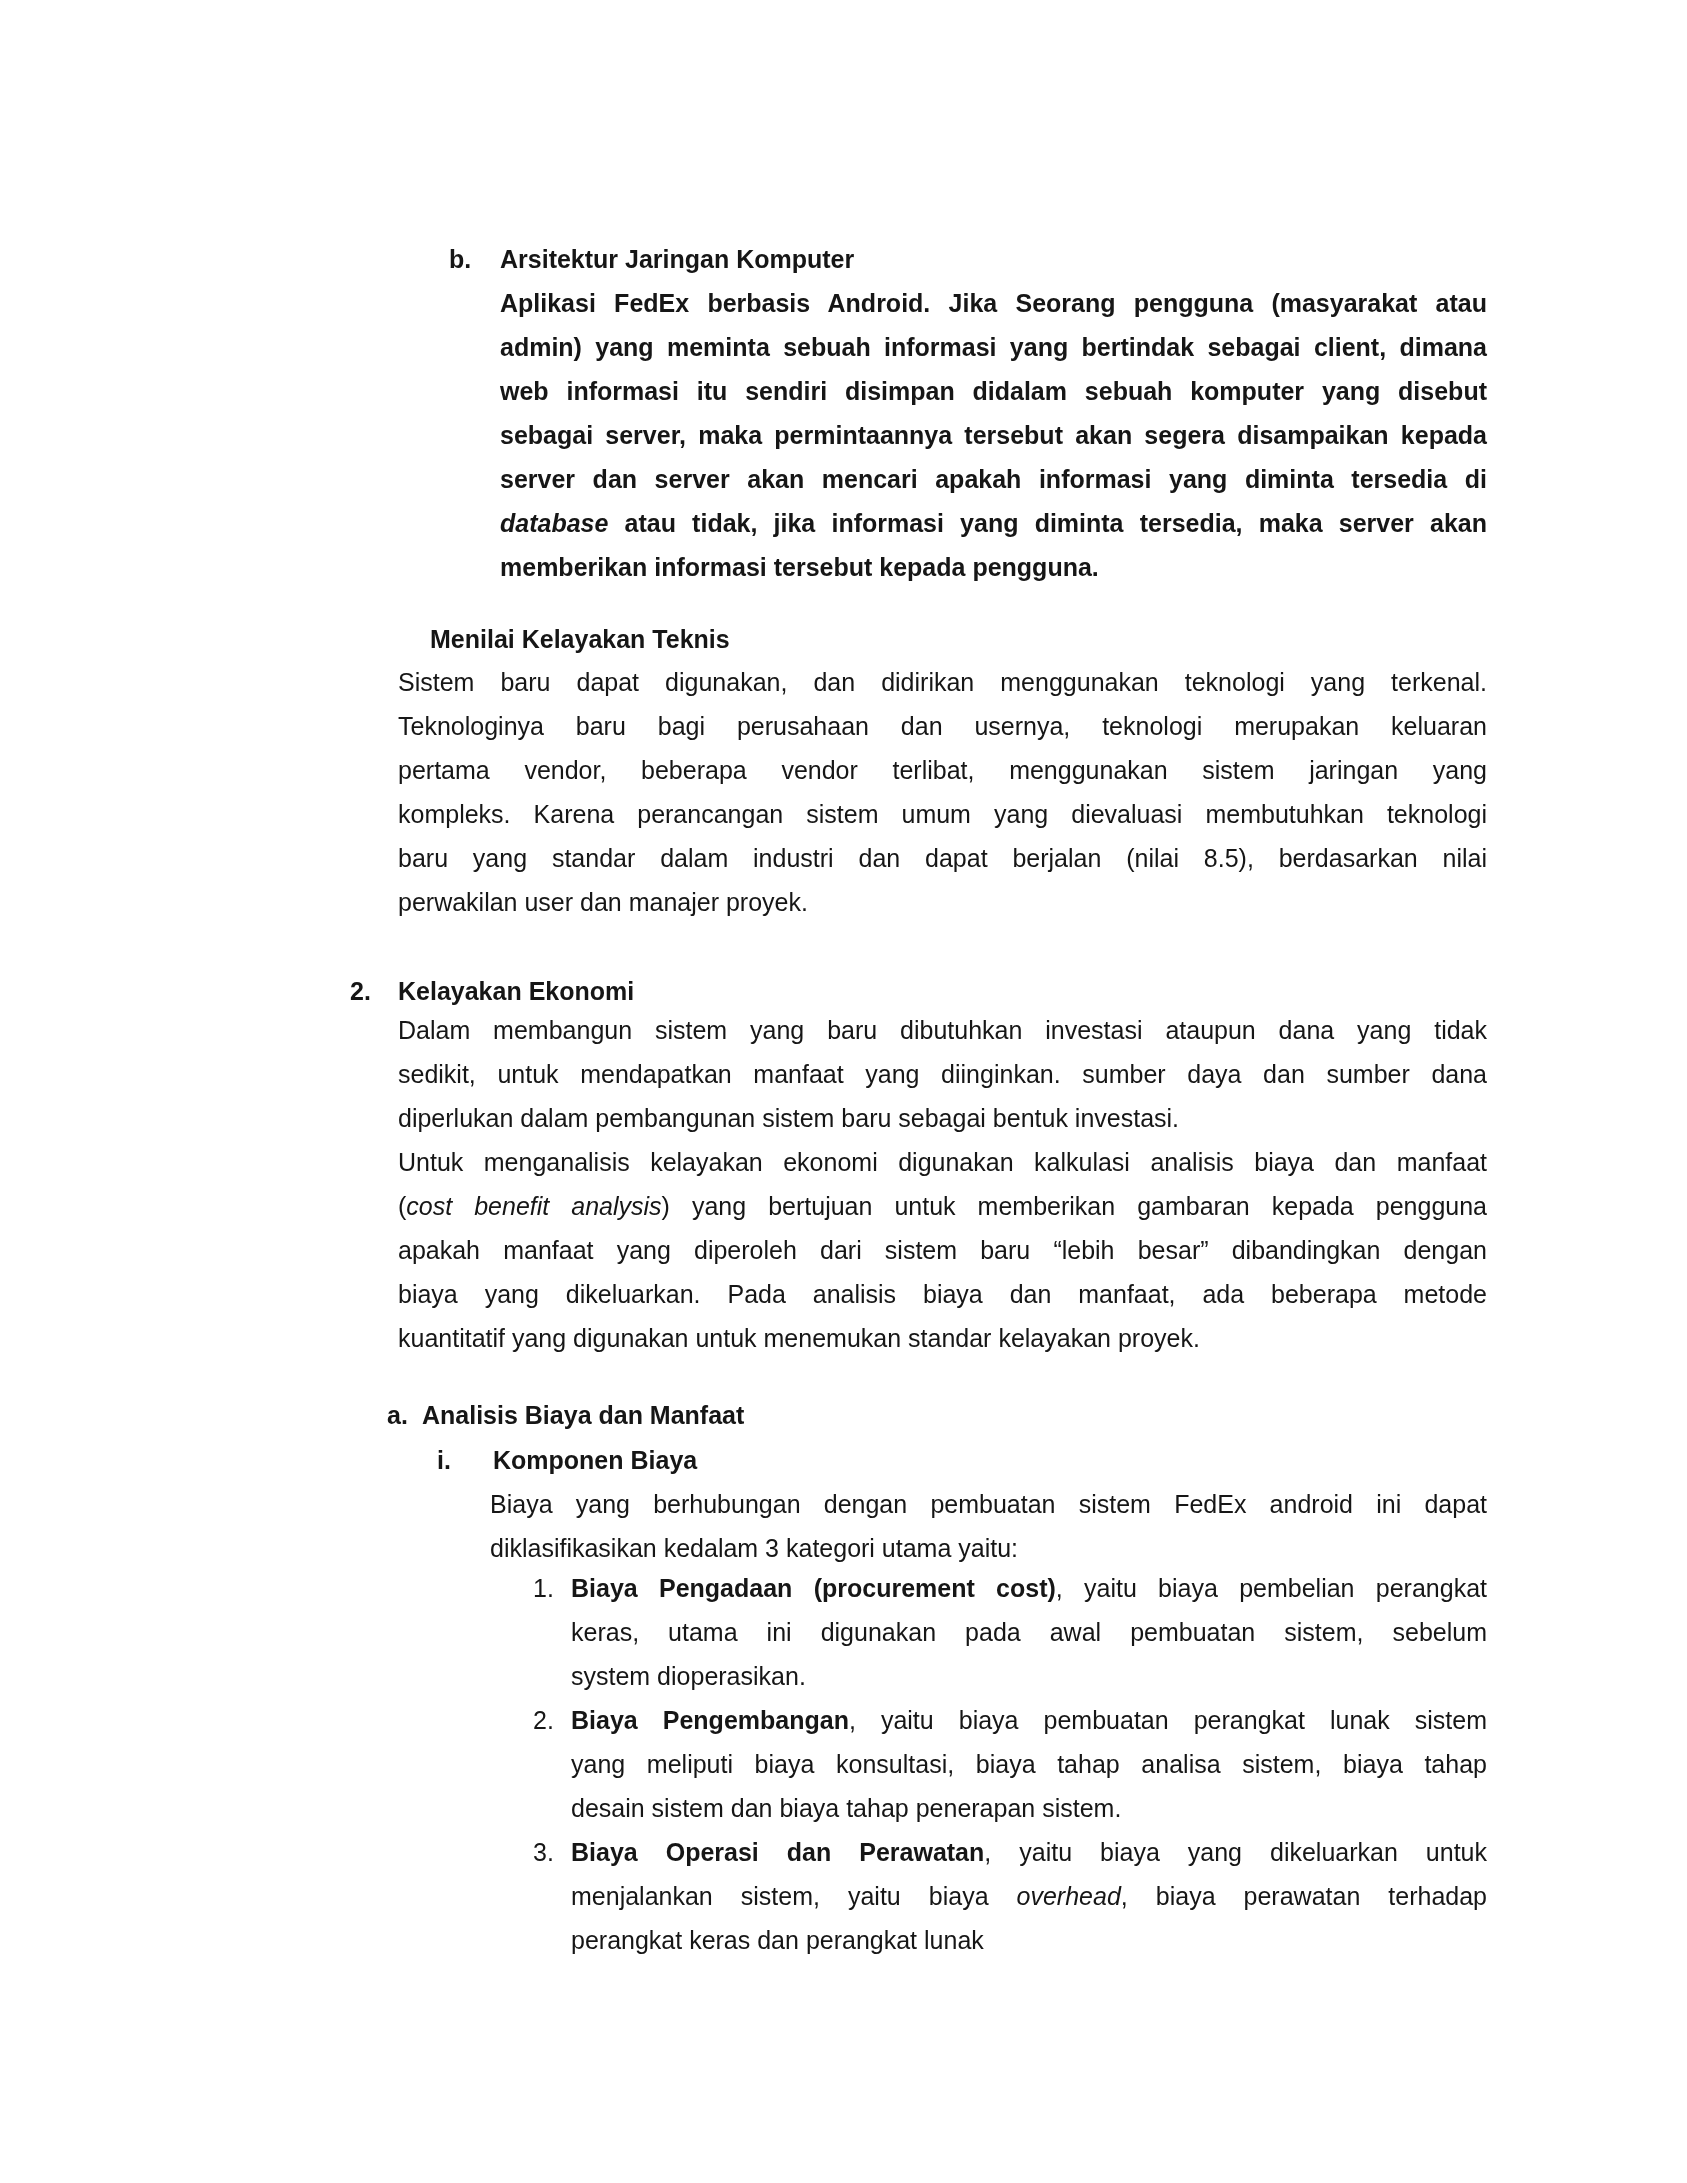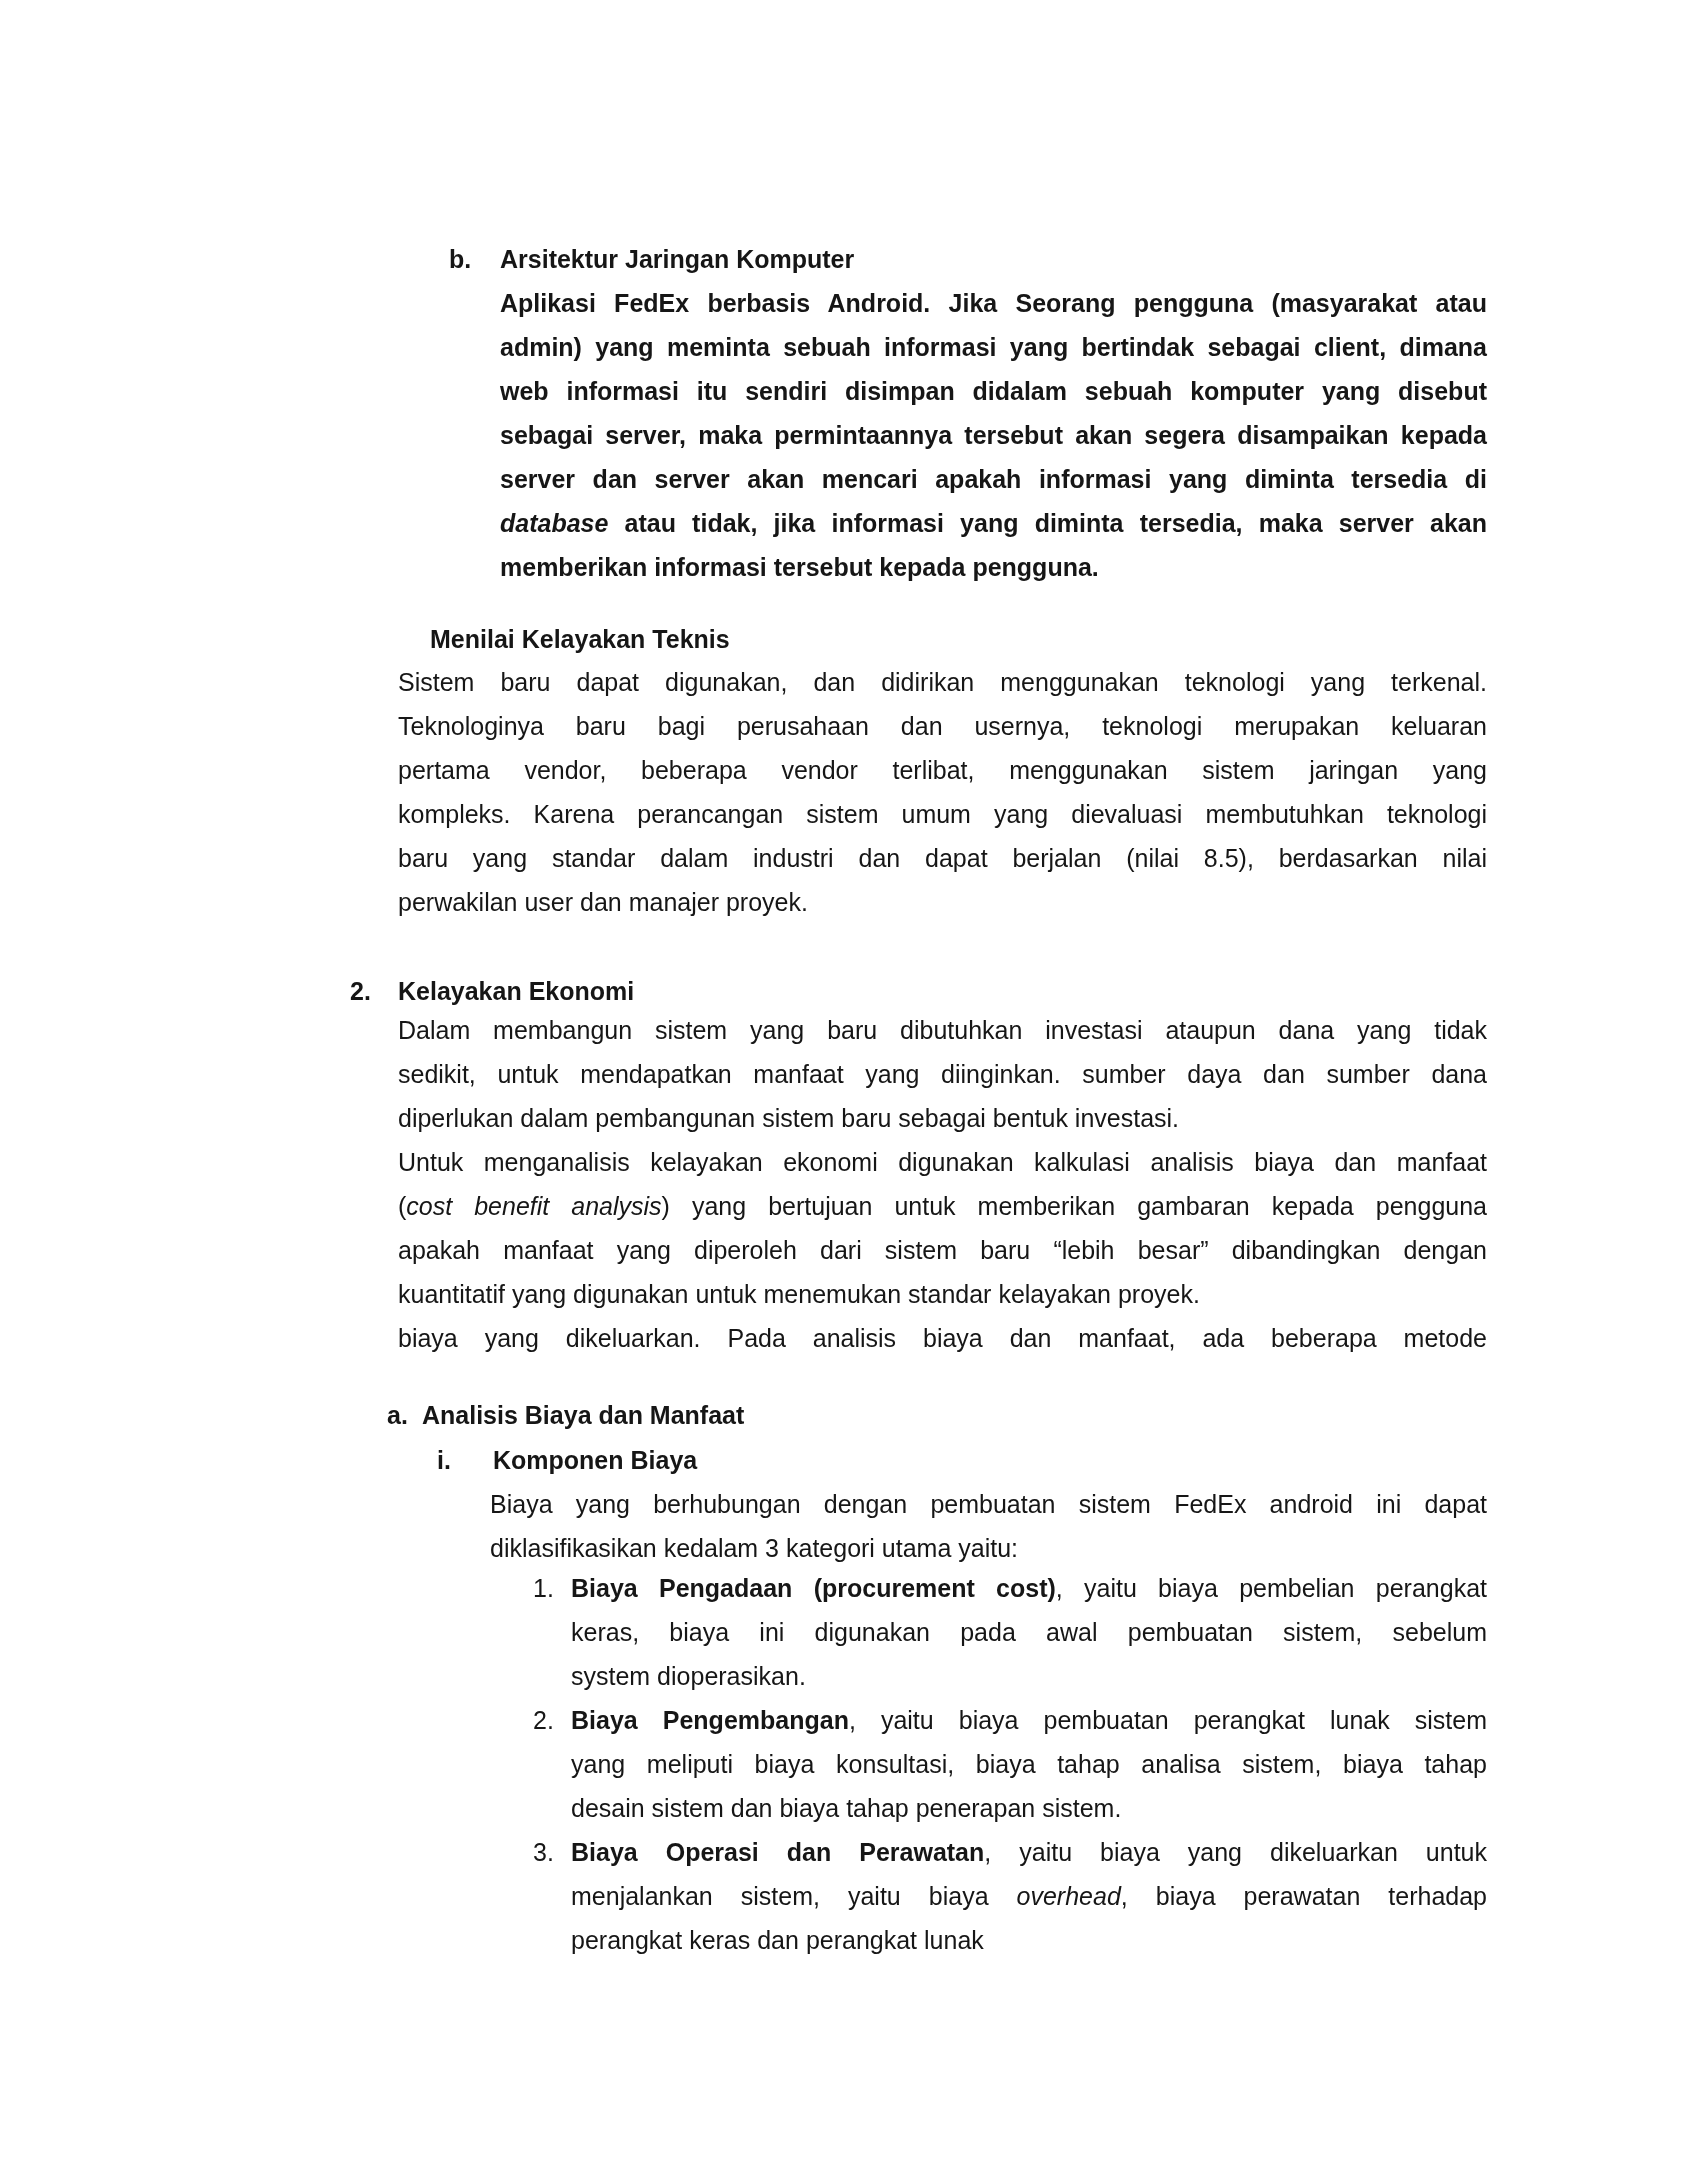--- a/index.html
+++ b/index.html
@@ -62,22 +62,22 @@
   <div class="abs" style="left:398px;top:1008px;width:1089px;">
     <div class="para">
         <div class="line"><span>Dalam membangun sistem yang baru dibutuhkan investasi ataupun dana yang tidak</span></div>
         <div class="line"><span>sedikit, untuk mendapatkan manfaat yang diinginkan. sumber daya dan sumber dana</span></div>
         <div class="line last"><span>diperlukan dalam pembangunan sistem baru sebagai bentuk investasi.</span></div>
       </div>
     <div class="para">
         <div class="line"><span>Untuk menganalisis kelayakan ekonomi digunakan kalkulasi analisis biaya dan manfaat</span></div>
         <div class="line"><span>(</span><span class="it">cost benefit analysis</span><span>) yang bertujuan untuk memberikan gambaran kepada pengguna</span></div>
         <div class="line"><span>apakah manfaat yang diperoleh dari sistem baru “lebih besar” dibandingkan dengan</span></div>
+        <div class="line"><span>biaya yang dikeluarkan. Pada analisis biaya dan manfaat, ada beberapa metode</span></div>
         <div class="line last"><span>kuantitatif yang digunakan untuk menemukan standar kelayakan proyek.</span></div>
-        <div class="line"><span>biaya yang dikeluarkan. Pada analisis biaya dan manfaat, ada beberapa metode</span></div>
       </div>
   </div>
 
   <div class="abs hrow" style="left:387px;top:1393px;width:1100px;">
     <span class="marker bold" style="width:35px;">a.</span>
     <span class="bold">Analisis Biaya dan Manfaat</span>
   </div>
 
   <div class="abs hrow" style="left:437px;top:1438px;width:1050px;">
     <span class="marker bold" style="width:56px;">i.</span>
@@ -86,21 +86,21 @@
   <div class="abs para" style="left:490px;top:1482px;width:997px;">
       <div class="line"><span>Biaya yang berhubungan dengan pembuatan sistem FedEx android ini dapat</span></div>
       <div class="line last"><span>diklasifikasikan kedalam 3 kategori utama yaitu:</span></div>
     </div>
 
   <div class="abs" style="left:533px;top:1566px;width:954px;">
     <div class="item">
       <span class="imarker">1.</span>
       <div class="ilines para">
           <div class="line"><span class="bd">Biaya Pengadaan (procurement cost)</span><span>, yaitu biaya pembelian perangkat</span></div>
-          <div class="line"><span>keras, biaya ini digunakan pada awal pembuatan sistem, sebelum</span></div>
+          <div class="line"><span>keras, utama ini digunakan pada awal pembuatan sistem, sebelum</span></div>
           <div class="line last"><span>system dioperasikan.</span></div>
         </div>
     </div>
     <div class="item">
       <span class="imarker">2.</span>
       <div class="ilines para">
           <div class="line"><span class="bd">Biaya Pengembangan</span><span>, yaitu biaya pembuatan perangkat lunak sistem</span></div>
           <div class="line"><span>yang meliputi biaya konsultasi, biaya tahap analisa sistem, biaya tahap</span></div>
           <div class="line last"><span>desain sistem dan biaya tahap penerapan sistem.</span></div>
         </div>

